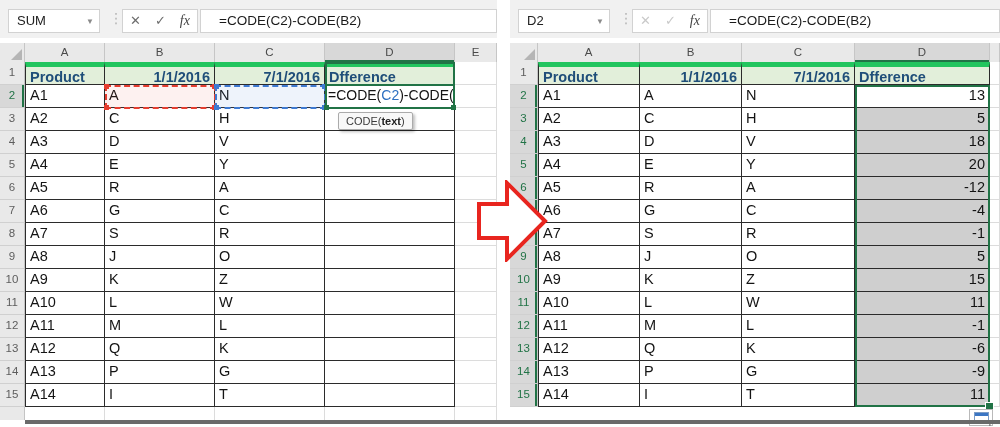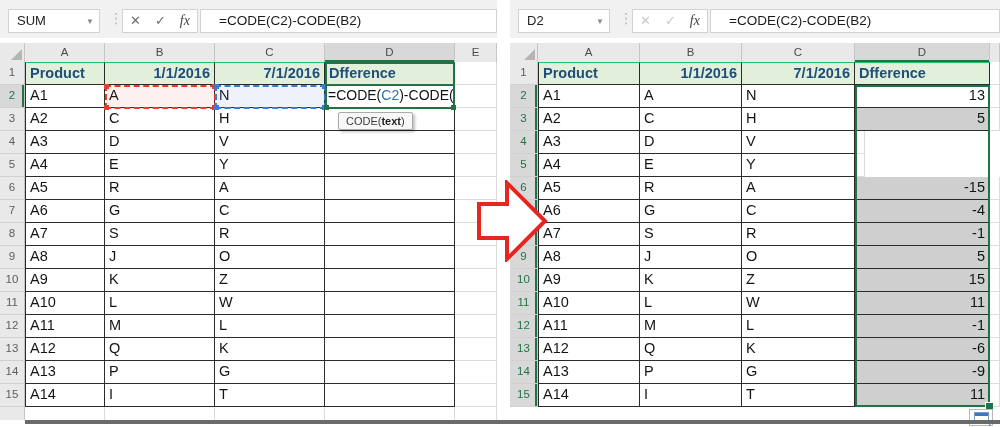--- a/index.html
+++ b/index.html
@@ -36,21 +36,21 @@
          color:#4a4a4a;line-height:19px;}
   .col-h.sel{background:#d8d8d8;box-shadow:inset 0 -2px 0 #217346;}
 
   
   .grid{position:absolute;top:62px;left:0;right:0;}
   .grow{display:flex;height:23px;}
   .grow.r16{height:13px;overflow:hidden;}
   .c{box-sizing:border-box;height:23px;line-height:21px;font-size:14.5px;color:#141414;
      padding:0 4px;white-space:nowrap;overflow:hidden;background:#fff;}
   .tb{border-right:1px solid #2b2b2b;border-bottom:1px solid #2b2b2b;}
-  .tb.top{border-top:1px solid #22c55e;}
+  .tb.top{border-top:5px solid #22c55e;}
   .tb.ledge{border-left:1px solid #2b2b2b;}
   .gl{border-right:1px solid #dcdcdc;border-bottom:1px solid #dcdcdc;}
   .hdr1{background:#e2efda;color:#1f4e79;font-weight:bold;}
   .ralign{text-align:right;}
   .selfill{background:#cfcfcf;}
   .rh{background:#e9e9e9;border-right:1px solid #c4c4c4;border-bottom:1px solid #d0d0d0;
       color:#5d5d5d;font-size:11.5px;text-align:center;padding:0;}
   .rh.sel{background:#d8d8d8;color:#217346;box-shadow:inset -2px 0 0 #217346;}
   .fcell{overflow:visible;padding:0 0 0 3px;font-size:14px;}
   .fblue{color:#2f71c1;}
@@ -305,35 +305,37 @@
           <div class="c tb" style="width: 102px;">C</div>
           <div class="c tb" style="width: 113px;">H</div>
           <div class="c tb ralign selfill" style="width: 135px;">5</div>
           <div class="c gl" style="width: 10px;"></div>
         </div>
         <div class="grow">
           <div class="c rh sel" style="width: 28px;">4</div>
           <div class="c tb ledge" style="width: 102px;">A3</div>
           <div class="c tb" style="width: 102px;">D</div>
           <div class="c tb" style="width: 113px;">V</div>
+          <div class="c tb ralign selfill" style="width: 135px;">18</div>
           <div class="c gl" style="width: 10px;"></div>
         </div>
         <div class="grow">
           <div class="c rh sel" style="width: 28px;">5</div>
           <div class="c tb ledge" style="width: 102px;">A4</div>
           <div class="c tb" style="width: 102px;">E</div>
           <div class="c tb" style="width: 113px;">Y</div>
+          <div class="c tb ralign selfill" style="width: 135px;">20</div>
           <div class="c gl" style="width: 10px;"></div>
         </div>
         <div class="grow">
           <div class="c rh sel" style="width: 28px;">6</div>
           <div class="c tb ledge" style="width: 102px;">A5</div>
           <div class="c tb" style="width: 102px;">R</div>
           <div class="c tb" style="width: 113px;">A</div>
-          <div class="c tb ralign selfill" style="width: 135px;">-15</div>
+          <div class="c tb ralign selfill" style="width: 135px;">-12</div>
           <div class="c gl" style="width: 10px;"></div>
         </div>
         <div class="grow">
           <div class="c rh sel" style="width: 28px;">7</div>
           <div class="c tb ledge" style="width: 102px;">A6</div>
           <div class="c tb" style="width: 102px;">G</div>
           <div class="c tb" style="width: 113px;">C</div>
           <div class="c tb ralign selfill" style="width: 135px;">-4</div>
           <div class="c gl" style="width: 10px;"></div>
         </div>

